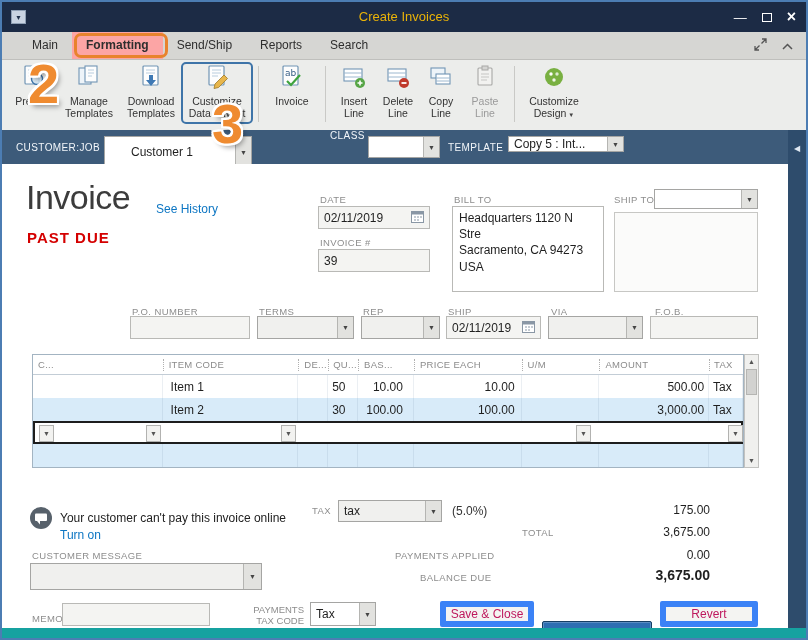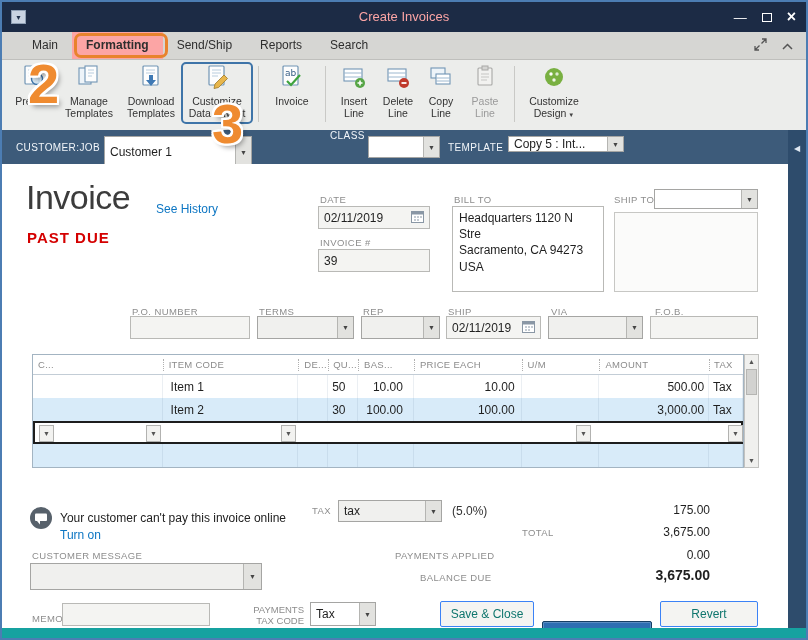--- a/index.html
+++ b/index.html
@@ -7,21 +7,21 @@
   body { font-family:"Liberation Sans", sans-serif; background:#8fa0ae; }
   .window { position:relative; width:808px; height:640px; background:#e9e9e7;
             border:2px solid #4c7db3; overflow:hidden; }
   .abs { position:absolute; }
 
   
   .titlebar { left:0; top:0; width:804px; height:30px; background:#1c2b45; }
   .win-menu-icon { left:9px; top:8px; width:15px; height:14px; background:#c9d4e2;
                    border:1px solid #8fa0b5; color:#22334d; font-size:7px; text-align:center; line-height:13px; }
   .win-title { left:0; right:0; top:0; height:32px; line-height:30px; text-align:center;
-               color:#fca5a5; font-size:13px; pointer-events:none; }
+               color:#eab308; font-size:13px; pointer-events:none; }
   .win-controls { right:10px; top:0; height:30px; display:flex; align-items:center; gap:15px; position:absolute; }
   .win-controls span { color:#fff; font-size:13px; cursor:default; }
   .max-box { display:inline-block; width:10px; height:9px; border:1.5px solid #fff; }
 
   
   .tabbar { left:0; top:30px; width:804px; height:28px; background:#d6d6d3; border-bottom:1px solid #bfbfbc;
             display:flex; align-items:stretch; padding-left:16px; }
   .tab { padding:0 14px; line-height:27px; font-size:12px; color:#2e2e2e; }
   .tab.active { font-weight:bold; background:#fca5a5; }
   .tab-highlight { left:72px; top:31px; width:94px; height:25px; border:3px solid #e8832d; border-radius:7px;
@@ -91,22 +91,22 @@
   .celldd { position:absolute; top:2px; width:15px; height:17px; border:1px solid #b2b2b0; background:#f2f2f0;
             color:#555; font-size:7px; display:flex; align-items:center; justify-content:center; }
   .vscroll { left:742px; top:352px; width:15px; height:114px; background:#f0f0ee; border:1px solid #c2c2c0; }
   .sarr { position:absolute; left:0; width:13px; height:13px; font-size:7px; color:#555; text-align:center;
           line-height:13px; }
   .sthumb { position:absolute; left:1px; top:14px; width:11px; height:26px; background:#d2d2d0; border:1px solid #b5b5b2; }
 
   
   .sum-label { position:absolute; font-size:9.5px; color:#8d8d8d; letter-spacing:.4px; }
   .sum-val { position:absolute; width:120px; text-align:right; font-size:12px; color:#1f1f1f; }
-  .btn { position:absolute; height:26px; background:#f4f4f2; border:1px solid #3b82f6; font-size:12px;
-         color:#0f766e; display:flex; align-items:center; justify-content:center; border-radius:2px; }
+  .btn { position:absolute; height:26px; background:#f4f4f2; border:6px solid #3b82f6; font-size:12px;
+         color:#be185d; display:flex; align-items:center; justify-content:center; border-radius:2px; }
   .btn-primary { background:#2d6fb2; border:1px solid #153e63; color:#fff; font-weight:bold;
                  box-shadow:inset 0 0 0 1px rgba(255,255,255,.22);margin-top:20px; }
 
   .right-strip { left:786px; top:128px; width:18px; height:498px; background:#2e4c6c; text-align:center; }
   .right-strip .chev { display:inline-block; margin-top:14px; color:#dfe8f2; font-size:8px; }
   .bottom-bar { left:0; top:626px; width:804px; height:10px; background:#16a2a0; }
 </style>
 </head>
 <body>
 
@@ -252,21 +252,21 @@
       <div class="lbl"><span>Customize Design</span><span class="mini-caret">▼</span></div>
     </div>
   </div>
   <div class="abs tool-highlight"></div>
 
   <div class="abs ann-num" style="left:26px;top:54px;">2</div>
   <div class="abs ann-num" style="left:210px;top:94px;">3</div>
 
   <div class="abs custbar">
     <span class="blabel" style="left:14px;top:12px;">CUSTOMER:JOB</span>
-    <div class="dd" style="left:102px;top:6px;width:148px;height:32px;">
+    <div class="dd" style="left:102px;top:6px;width:148px;height:32px;padding-left:21px;">
       <span class="val">Customer 1</span>
       <span class="caret">▼</span>
     </div>
     <span class="blabel" style="left:328px;top:0;">CLASS</span>
     <div class="dd" style="left:366px;top:6px;width:72px;height:22px;">
       <span class="val"></span>
       <span class="caret">▼</span>
     </div>
     <span class="blabel" style="left:446px;top:12px;">TEMPLATE</span>
     <div class="dd" style="left:506px;top:6px;width:116px;height:16px;">

